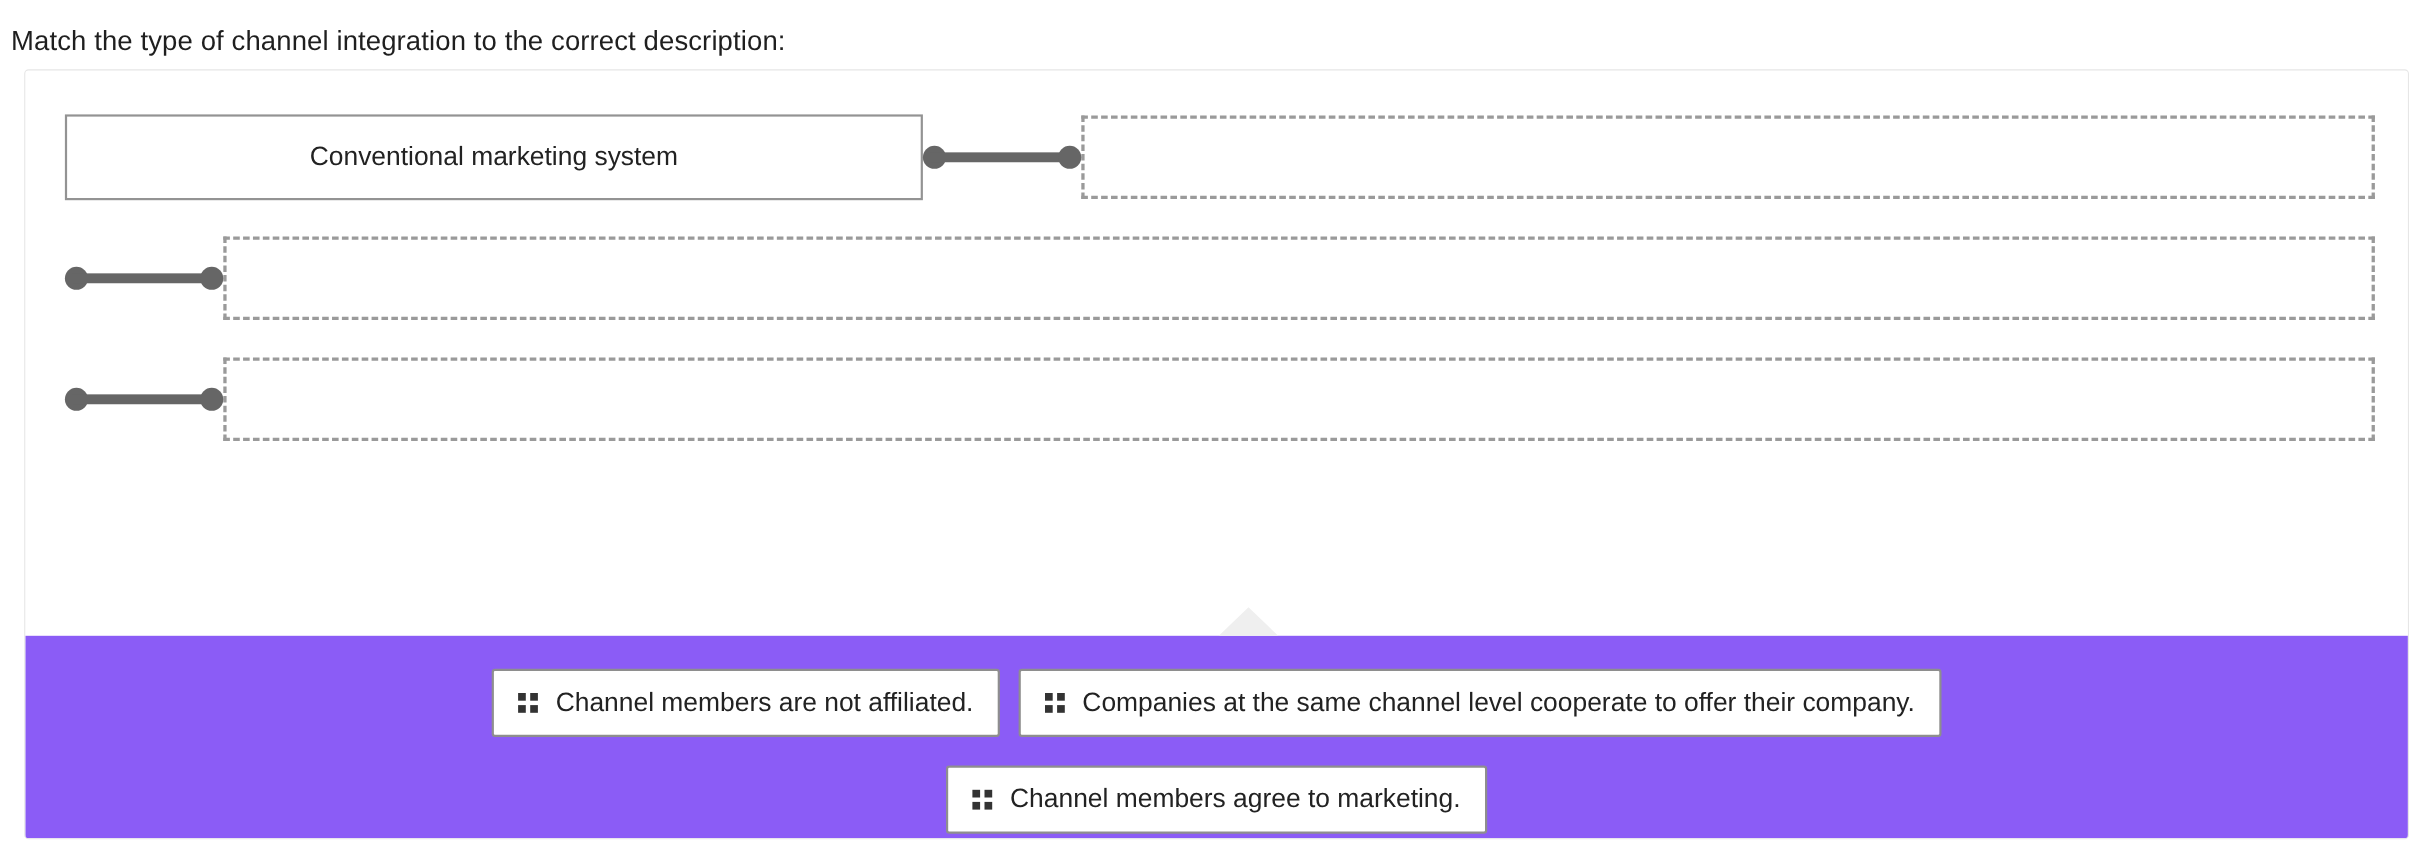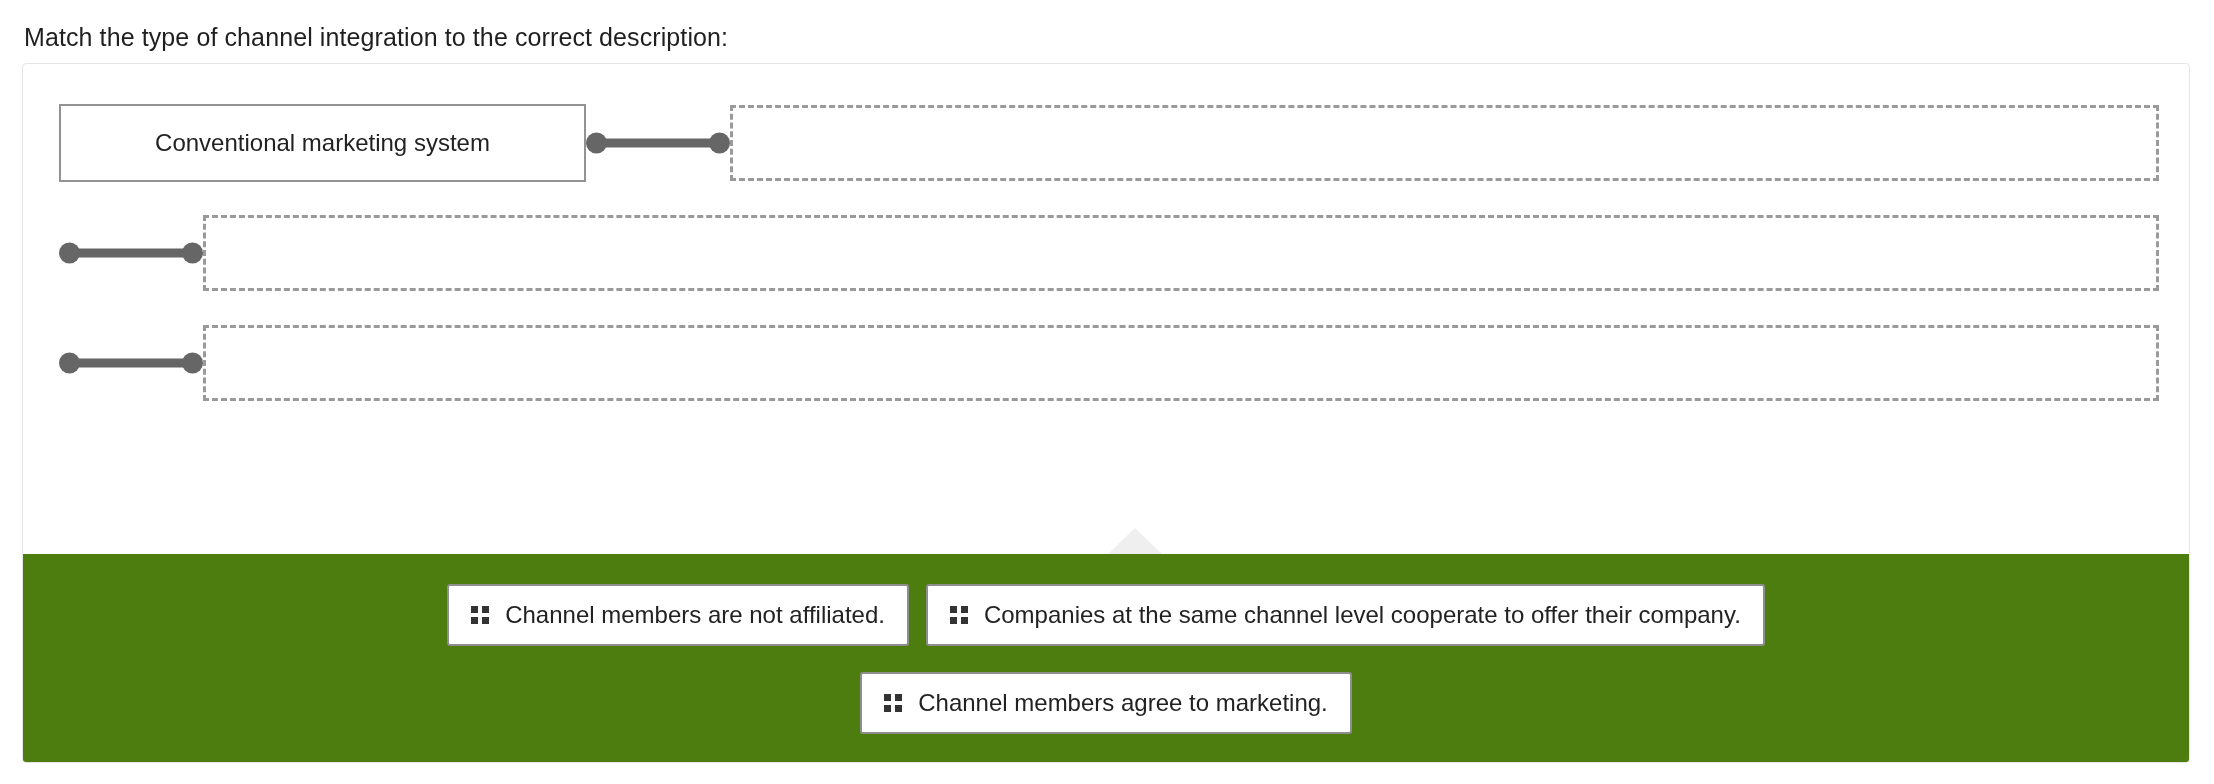--- a/index.html
+++ b/index.html
@@ -13,21 +13,21 @@
     font-family: "Liberation Sans", sans-serif;
     color: #222222;
     overflow: hidden;
   }
 
   
   .prompt {
     font-size: 25px;
     line-height: 1.2;
     color: #1f1f1f;
-    padding: 22px 0 0 24px;
+    padding: 22px 0 0 10px;
     letter-spacing: 0.1px;
   }
 
   
   .question-card {
     position: absolute;
     left: 22px;
     top: 63px;
     width: 2168px;
     height: 700px;
@@ -50,21 +50,21 @@
     position: relative;
     display: flex;
     align-items: center;
     height: 78px;
     margin-bottom: 32px;
     padding-left: 36px;
     padding-right: 30px;
   }
 
   .term-box {
-    width: 527px;
+    width: 780px;
     height: 78px;
     border: 2px solid #939393;
     background: #ffffff;
     box-sizing: border-box;
     display: flex;
     align-items: center;
     justify-content: center;
     font-size: 24px;
     color: #222222;
     flex: 0 0 auto;
@@ -107,22 +107,22 @@
     background: #ffffff;
     box-sizing: border-box;
   }
 
   
   .bank {
     position: absolute;
     left: 0;
     right: 0;
     bottom: 0;
-    height: 208px;
-    background: #4d7c0f;
+    height: 184px;
+    background: #8b5cf6;
     box-sizing: border-box;
   }
   .bank-notch {
     position: absolute;
     top: -26px;
     left: 1085px;
     width: 0;
     height: 0;
     border-left: 27px solid transparent;
     border-right: 27px solid transparent;

